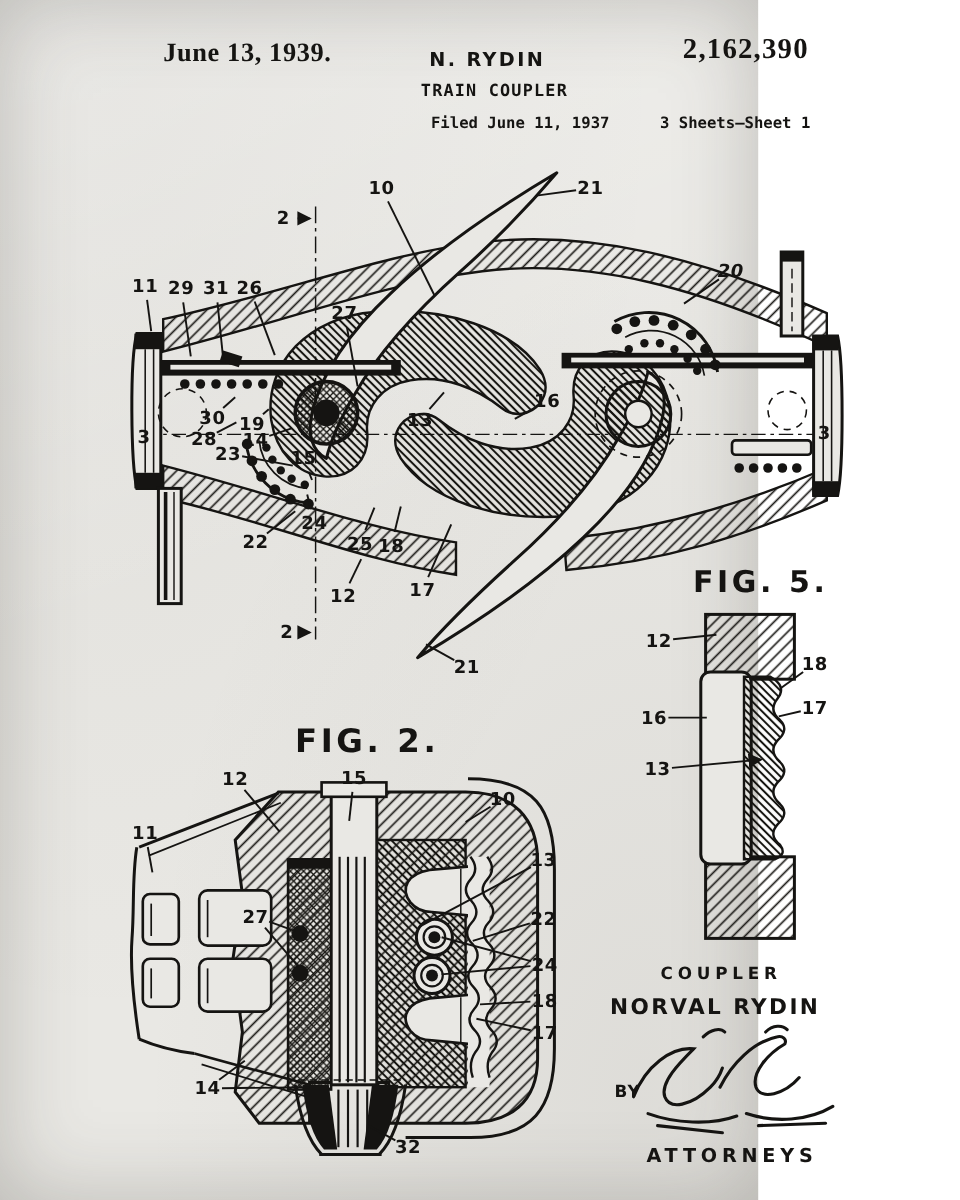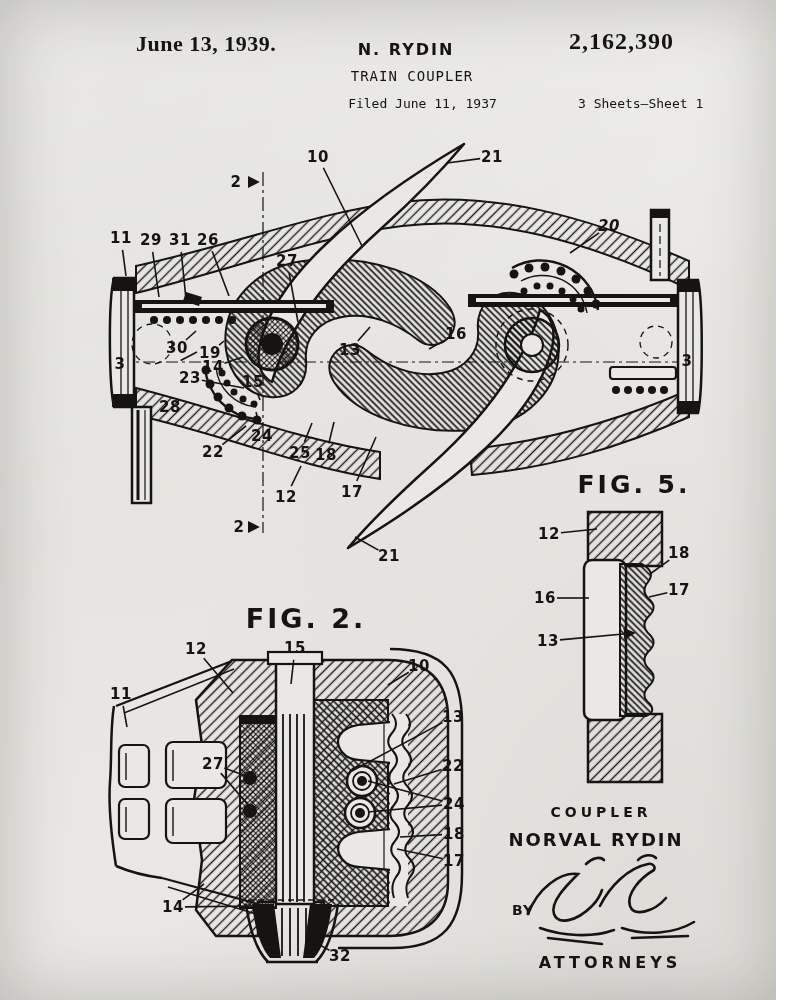--- a/index.html
+++ b/index.html
@@ -2,41 +2,41 @@
 <html><head>
 <meta charset="utf-8">
 <style>
   html,body{margin:0;padding:0;}
   body{
     width:800px;height:1000px;overflow:hidden;
     font-family:"DejaVu Sans",sans-serif;
     color:#151412;
   }
   .sheet{
-    position:relative;width:776px;height:1000px;
+    position:relative;width:632px;height:1000px;
     background-color:#e9e8e4;
     background-image:
       linear-gradient(160deg, rgba(255,255,255,.30), rgba(255,255,255,0) 45%),
       radial-gradient(ellipse at 15% 8%, rgba(90,86,78,.06), rgba(0,0,0,0) 60%),
       radial-gradient(ellipse at 85% 92%, rgba(90,86,78,.08), rgba(0,0,0,0) 55%);
     box-shadow: inset 0 0 70px rgba(70,66,58,.28);
   }
   .txt{position:absolute;white-space:nowrap;}
   .serif{font-family:"Liberation Serif",serif;font-weight:700;}
-  .mono{font-family:"DejaVu Sans Mono",monospace;font-weight:400;}
+  .mono{font-family:"DejaVu Sans Mono",monospace;font-weight:700;}
   .sans{font-family:"DejaVu Sans",sans-serif;font-weight:700;}
   .center{transform:translateX(-50%);}
   .right{transform:translateX(-100%);}
 
   .hdr-date{left:136px;top:31px;font-size:22px;letter-spacing:.5px;}
   .hdr-author{left:406px;top:40px;font-size:16px;letter-spacing:2px;}
   .hdr-patno{left:674px;top:28px;font-size:24px;letter-spacing:1px;}
   .hdr-title{left:412px;top:68px;font-size:14px;letter-spacing:1px;}
-  .hdr-filed{left:413px;top:96px;font-size:13px;padding-left:19px;}
-  .hdr-sheet{left:550px;top:96px;font-size:13px;margin-left:28px;}
+  .hdr-filed{left:424px;top:96px;font-size:13px;padding-left:19px;}
+  .hdr-sheet{left:550px;top:96px;font-size:13px;}
 
   .figtitle{font-size:26px;letter-spacing:3px;}
   .ft1{left:384px;top:109px;}
   .ft2{left:306px;top:603px;font-size:27px;}
   .ft5{left:634px;top:470px;font-size:25px;}
 
   .inv-cap{left:601px;top:804px;font-size:14px;letter-spacing:4px;}
   .inv-name{left:596px;top:829px;font-size:18px;letter-spacing:2px;}
   .by-lbl{left:512px;top:902px;font-size:14px;letter-spacing:1px;}
   .att-cap{left:610px;top:953px;font-size:16px;letter-spacing:4px;}
@@ -306,21 +306,21 @@
       <span class="lbl" style="left: 236px; top: 182px;">2</span>
       <span class="lbl" style="left: 609px; top: 226px; font-style: italic;">20</span>
       <span class="lbl" style="left: 121px; top: 238px;">11</span>
       <span class="lbl" style="left: 151px; top: 240px;">29</span>
       <span class="lbl" style="left: 180px; top: 240px;">31</span>
       <span class="lbl" style="left: 208px; top: 240px;">26</span>
       <span class="lbl" style="left: 287px; top: 261px;">27</span>
       <span class="lbl" style="left: 350px; top: 350px;">13</span>
       <span class="lbl" style="left: 456px; top: 334px;">16</span>
       <span class="lbl" style="left: 177px; top: 348px;">30</span>
-      <span class="lbl" style="left: 170px; top: 366px; margin-top: 41px;">28</span>
+      <span class="lbl" style="left: 170px; top: 366px;">28</span>
       <span class="lbl" style="left: 210px; top: 353px;">19</span>
       <span class="lbl" style="left: 213px; top: 367px;">14</span>
       <span class="lbl" style="left: 190px; top: 378px;">23</span>
       <span class="lbl" style="left: 253px; top: 382px;">15</span>
       <span class="lbl" style="left: 120px; top: 364px;">3</span>
       <span class="lbl" style="left: 687px; top: 361px;">3</span>
       <span class="lbl" style="left: 262px; top: 436px;">24</span>
       <span class="lbl" style="left: 213px; top: 452px;">22</span>
       <span class="lbl" style="left: 300px; top: 453px;">25</span>
       <span class="lbl" style="left: 326px; top: 455px;">18</span>

